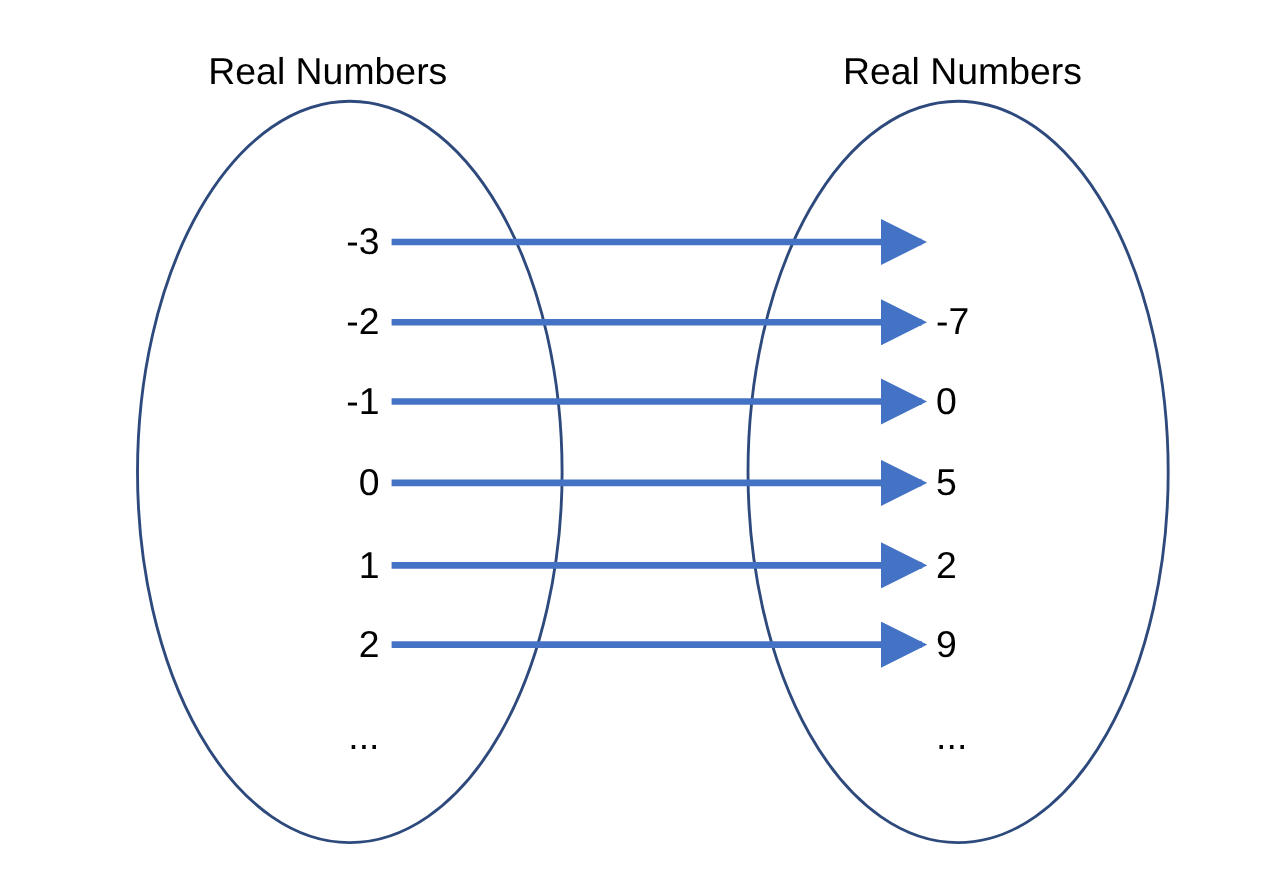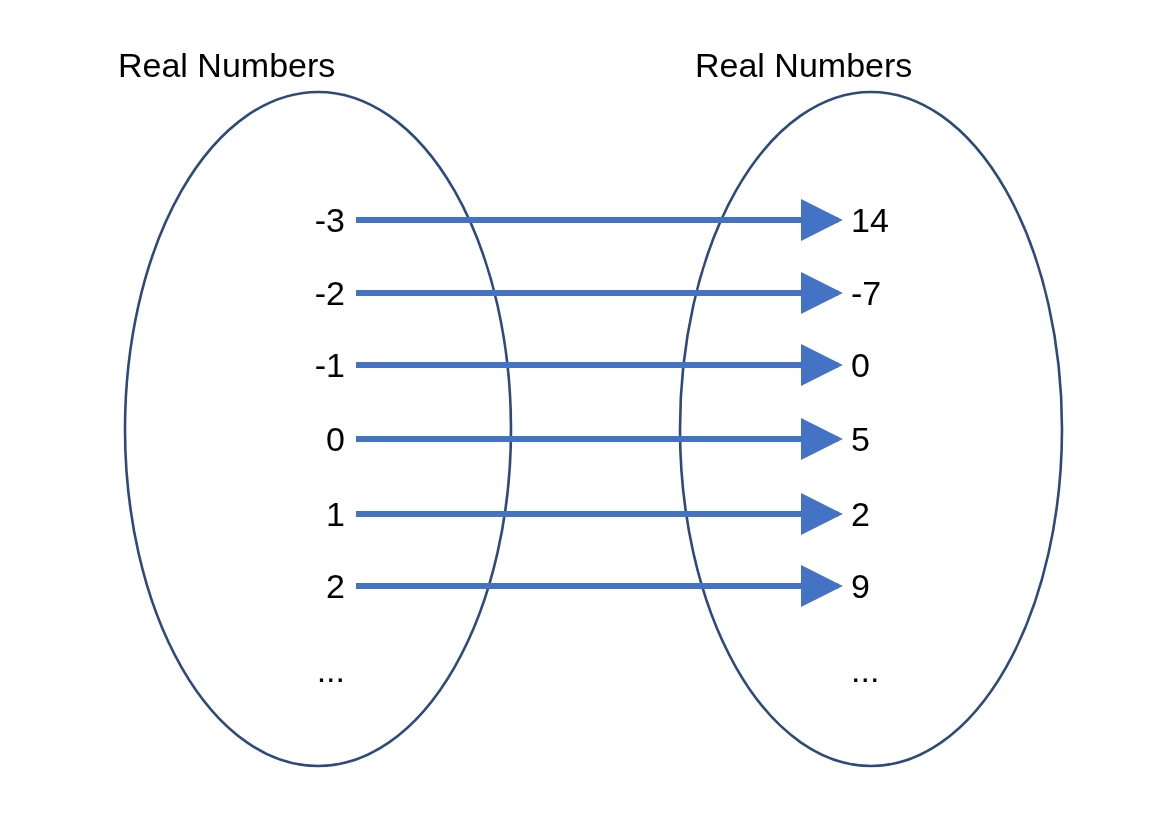--- a/index.html
+++ b/index.html
@@ -23,20 +23,21 @@
     top: 0;
     width: 1162px;
     height: 814px;
   }
   .set-label {
     position: absolute;
     font-size: 34px;
     font-weight: 400;
     color: #000000;
     white-space: nowrap;
+    text-align: center;
     line-height: 38px;
   }
   #domain-label {
     left: 118px;
     top: 46px;
     width: 360px;
   }
   #codomain-label {
     left: 695px;
     top: 46px;
@@ -110,21 +111,20 @@
 
   <div class="elem domain-elem" style="top:203px">-3</div>
   <div class="elem domain-elem" style="top:276px">-2</div>
   <div class="elem domain-elem" style="top:348px">-1</div>
   <div class="elem domain-elem" style="top:422px">0</div>
   <div class="elem domain-elem" style="top:497px">1</div>
   <div class="elem domain-elem" style="top:569px">2</div>
 
   <div class="ellipsis-mark" id="domain-ellipsis">...</div>
 
-  <div class="elem codomain-elem" style="top:203px">14</div>
   <div class="elem codomain-elem" style="top:276px">-7</div>
   <div class="elem codomain-elem" style="top:348px">0</div>
   <div class="elem codomain-elem" style="top:422px">5</div>
   <div class="elem codomain-elem" style="top:497px">2</div>
   <div class="elem codomain-elem" style="top:569px">9</div>
 
   <div class="ellipsis-mark" id="codomain-ellipsis">...</div>
 
 </div>
 

